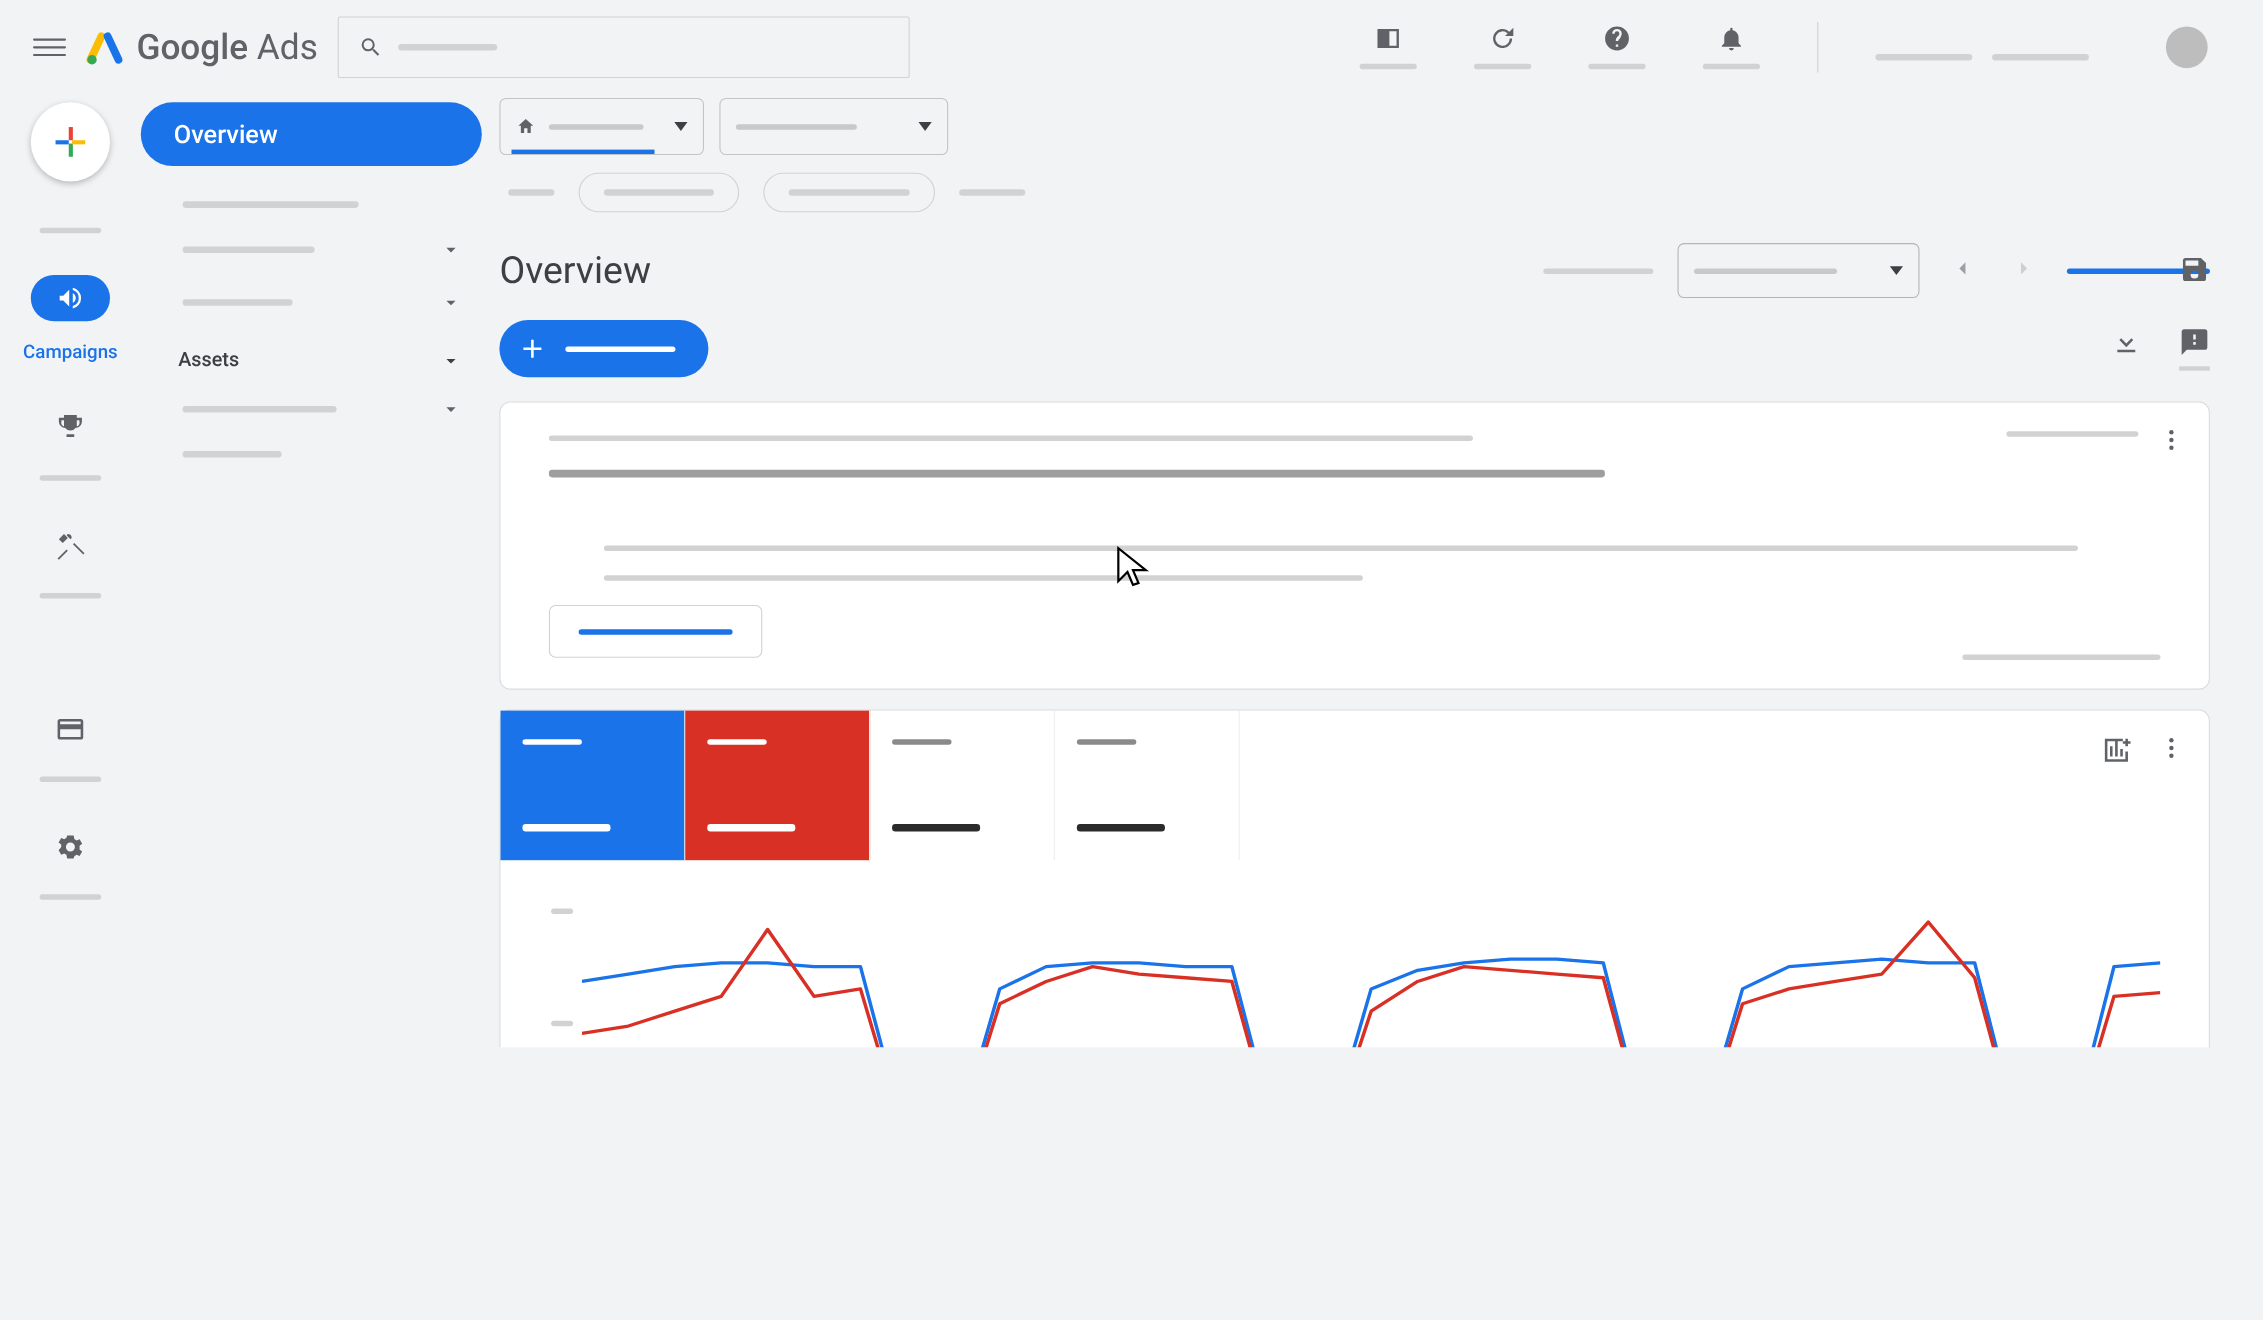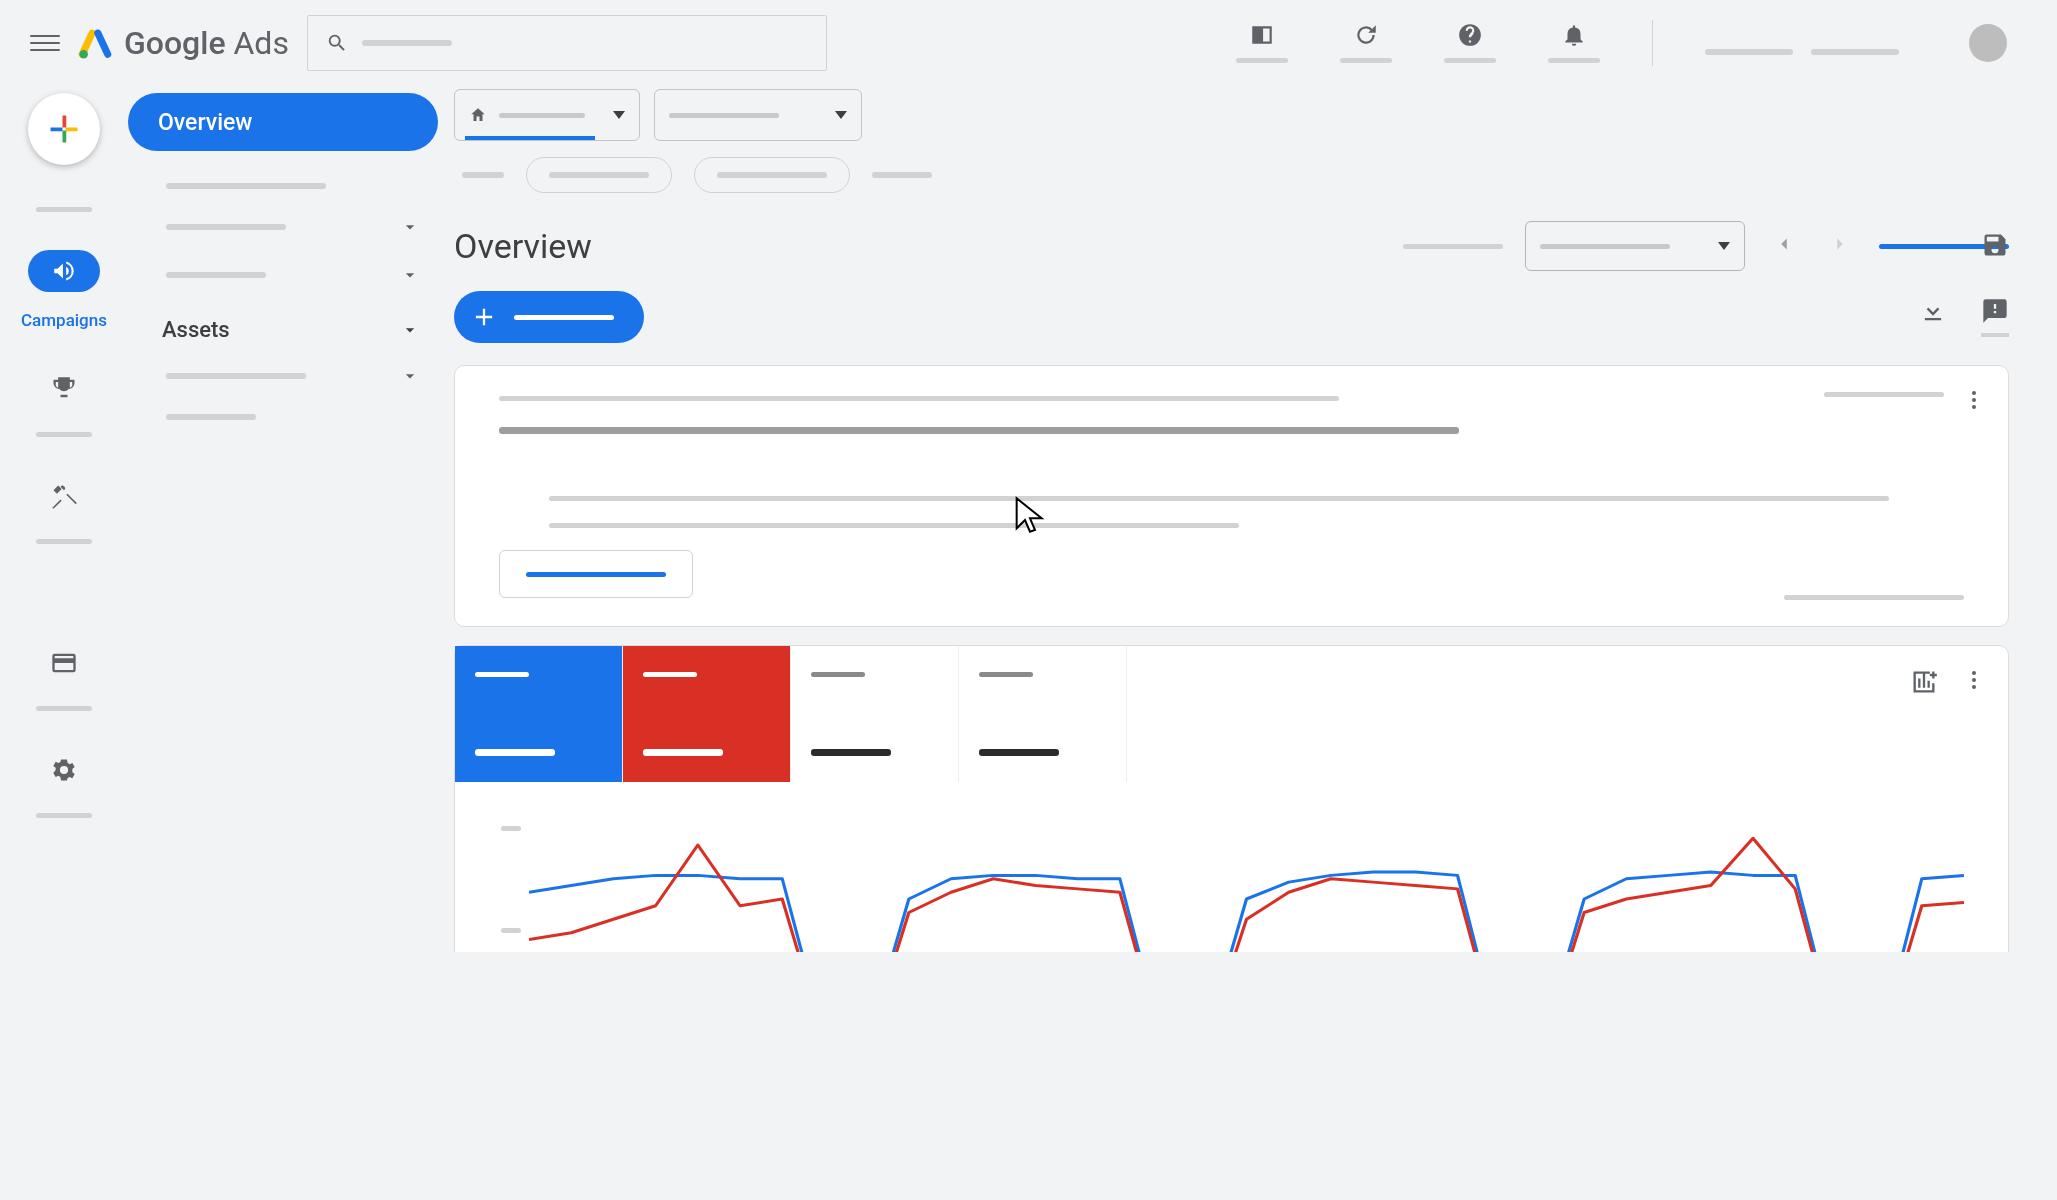--- a/index.html
+++ b/index.html
@@ -41,21 +41,21 @@
   .rail-label { font-size: 17px; color: #5f6368; }
   .rail-item.active .rail-label { color: #1a73e8; font-weight: 500; }
   .rail-line { width: 56px; height: 5px; background: #d2d2d2; border-radius: 3px; margin-top:4px; }
 
   
   .sidenav { width: 310px; padding-top: 8px; }
   .sidenav-pill { height: 58px; border-radius: 29px; background: #1a73e8; color: #fff; display: flex; align-items: center; padding: 0 30px; font-size: 23px; font-weight: 500; margin: 0 0 18px 0; cursor:pointer; }
   .sidenav-row { display: flex; align-items: center; justify-content: space-between; padding: 14px 18px 14px 38px; cursor:pointer; }
   .sidenav-row .ph { height: 6px; background: #d2d2d2; border-radius: 3px; }
   .sidenav-row svg { color: #5f6368; }
-  .sidenav-title { font-size: 22px; color: #3c4043; font-weight: 500; padding: 18px 18px 10px 34px; }
+  .sidenav-title { font-size: 18px; color: #3c4043; font-weight: 500; padding: 18px 18px 10px 34px; }
 
   
   .main { flex: 1; padding: 4px 48px 0 16px; overflow: hidden; display:flex; flex-direction:column; }
   .scope-row { display: flex; align-items: center; gap: 14px; }
   .scope-select { height: 52px; border: 1px solid #c4c4c4; border-radius: 6px; background: #f1f3f4; display: flex; align-items: center; padding: 0 14px; gap: 12px; cursor:pointer; position:relative; }
   .scope-select .ln { height: 5px; background: #c9c9c9; border-radius: 3px; }
   .scope-select.active::after{ content:""; position:absolute; left:10px; right:44px; bottom:0; height:4px; background:#1a73e8; }
   .caret { width: 0; height: 0; border-left: 6px solid transparent; border-right: 6px solid transparent; border-top: 8px solid #3c4043; }
   .meta-row { display: flex; align-items: center; gap: 22px; margin: 16px 0 0 8px; }
   .meta-row .ph { height: 6px; background: #d2d2d2; border-radius: 3px; }

